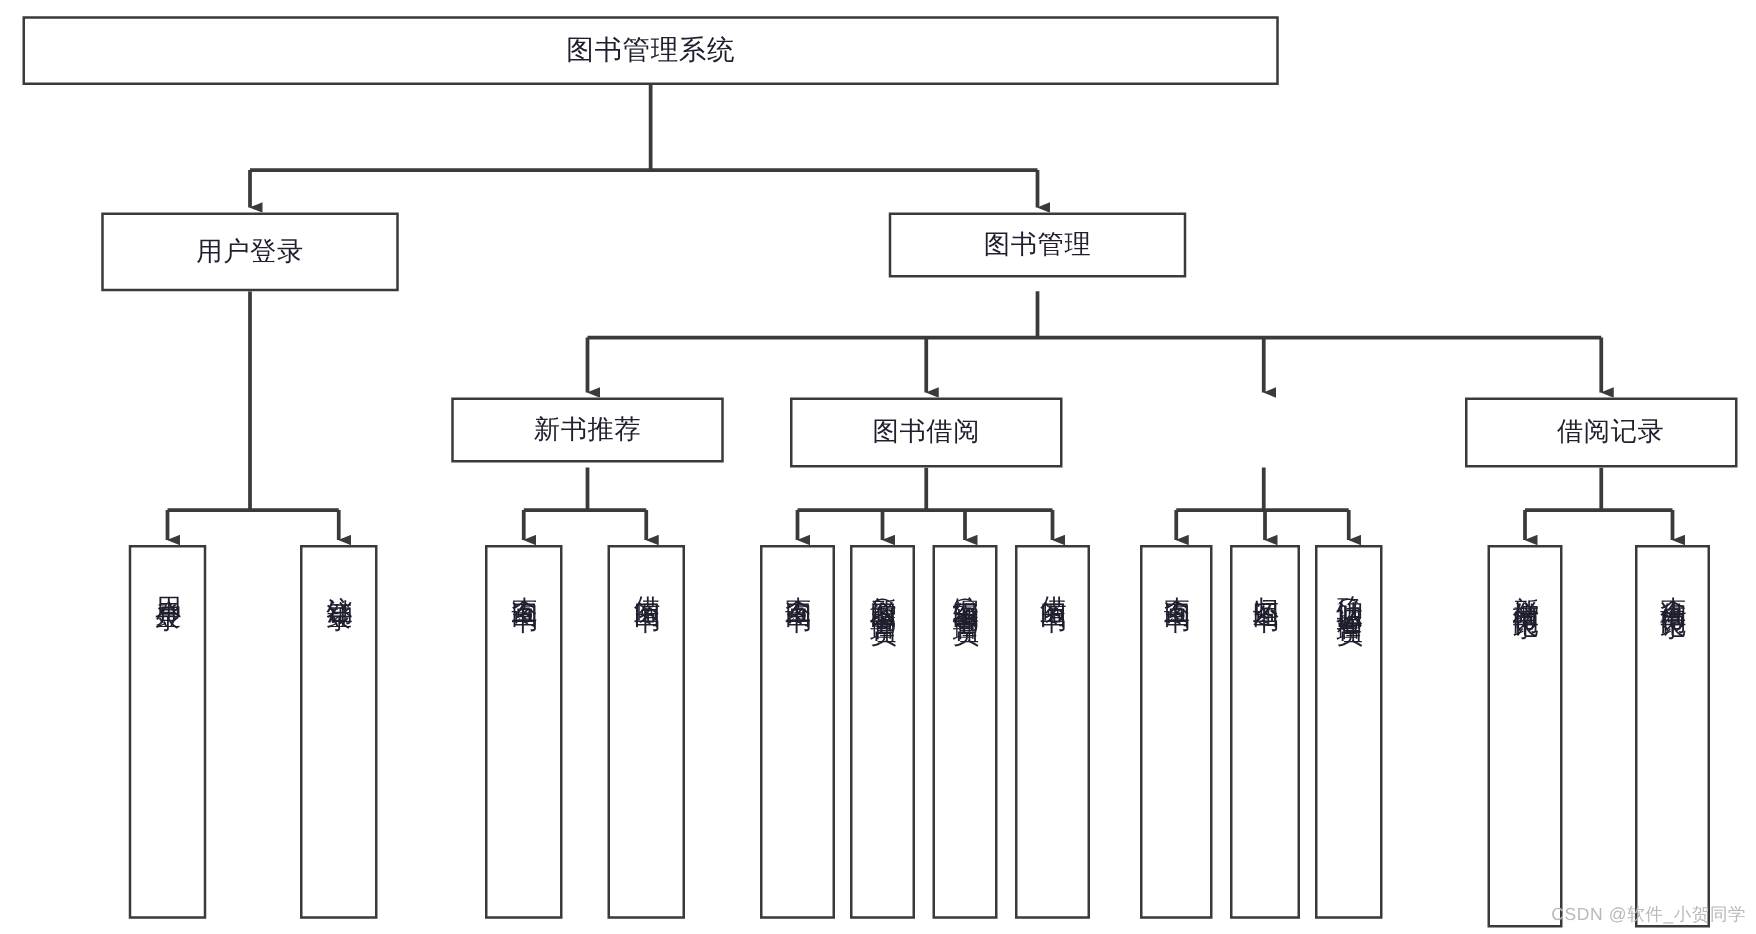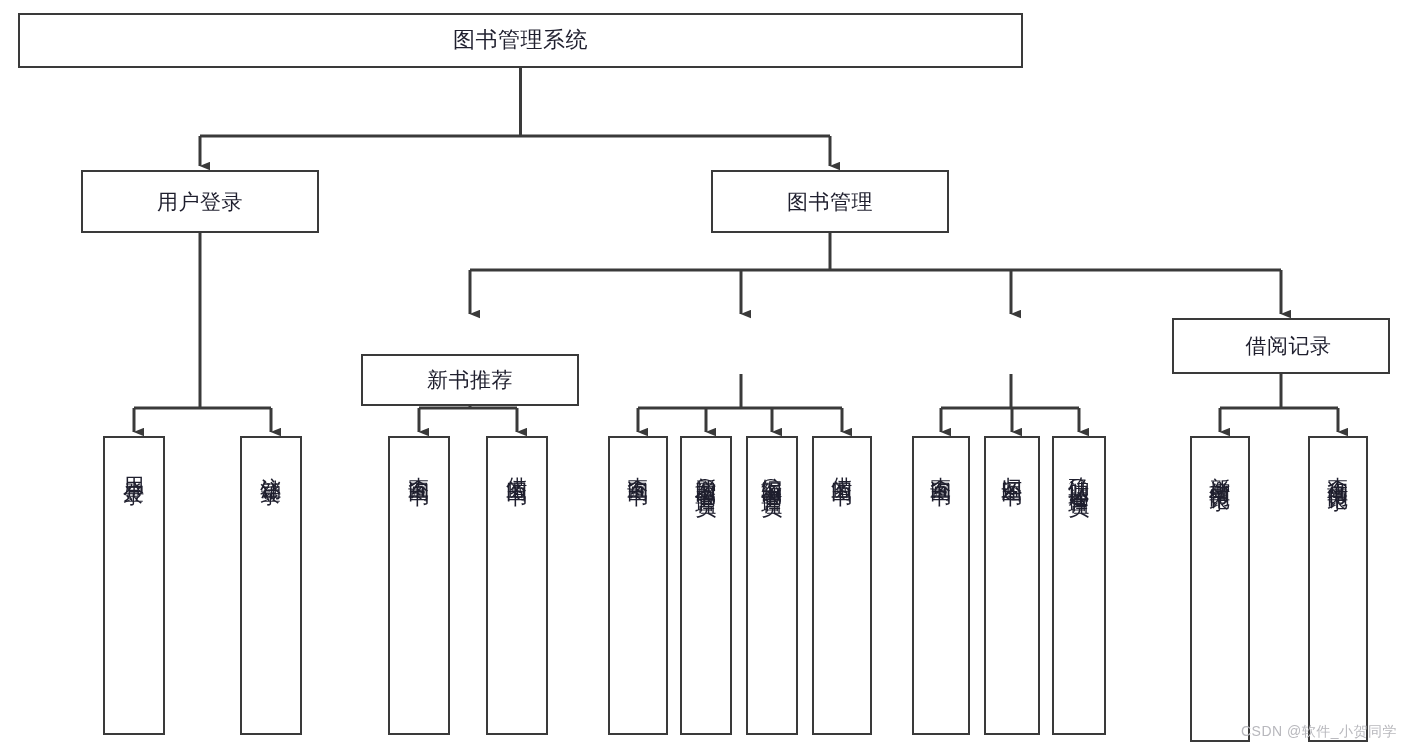--- a/index.html
+++ b/index.html
@@ -115,25 +115,28 @@
       </g>
   </svg>
 
   <div class="watermark">CSDN @软件_小贺同学</div>
 <div class="node root" style="left: 18px; top: 13px; width: 1005px; height: 55px;">
       <span class="lbl">图书管理系统</span>
     </div>
     <div class="node level2" style="left: 81px; top: 170px; width: 238px; height: 63px;">
       <span class="lbl">用户登录</span>
     </div>
-    <div class="node level2" style="left: 711px; top: 170px; width: 238px; height: 63px;">
+    <div class="node level2" style="left: 711px; top: 170px; width: 238px; height: 52px;">
       <span class="lbl">图书管理</span>
     </div>
-    <div class="node level3" style="left: 361px; top: 318px; width: 218px; height: 52px; margin-top: 36px;">
+    <div class="node level3" style="left: 361px; top: 318px; width: 218px; height: 52px;">
       <span class="lbl">新书推荐</span>
+    </div>
+    <div class="node level3" style="left: 632px; top: 318px; width: 218px; height: 56px;">
+      <span class="lbl">图书借阅</span>
     </div>
     <div class="node level3" style="left: 1172px; top: 318px; width: 218px; height: 56px; padding-left: 15px;">
       <span class="lbl">借阅记录</span>
     </div>
     <div class="node vertical leaf" style="left: 103px; top: 436px; width: 62px; height: 299px;">
       <span class="lbl">用户登录</span>
     </div>
     <div class="node vertical leaf" style="left: 240px; top: 436px; width: 62px; height: 299px;">
       <span class="lbl">注销登录</span>
     </div>

